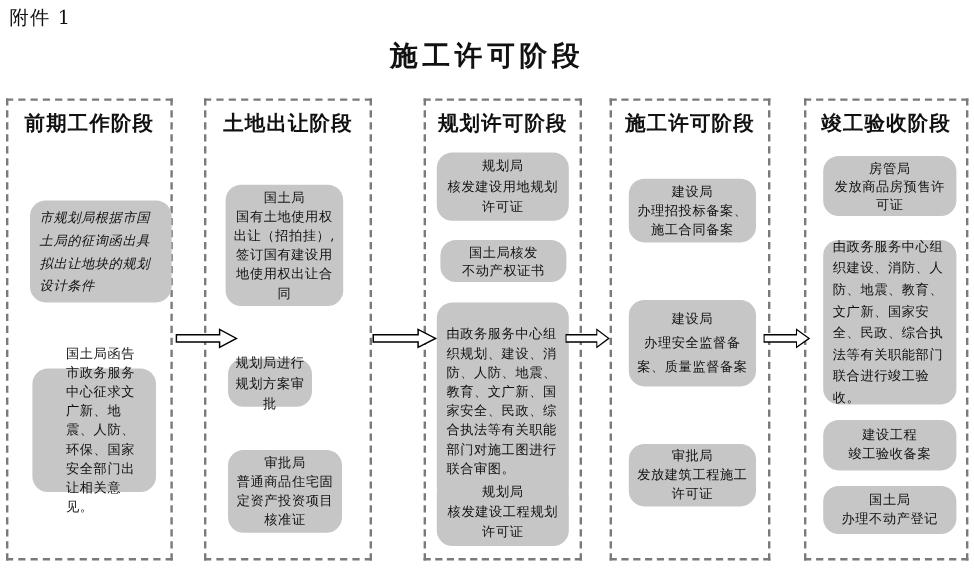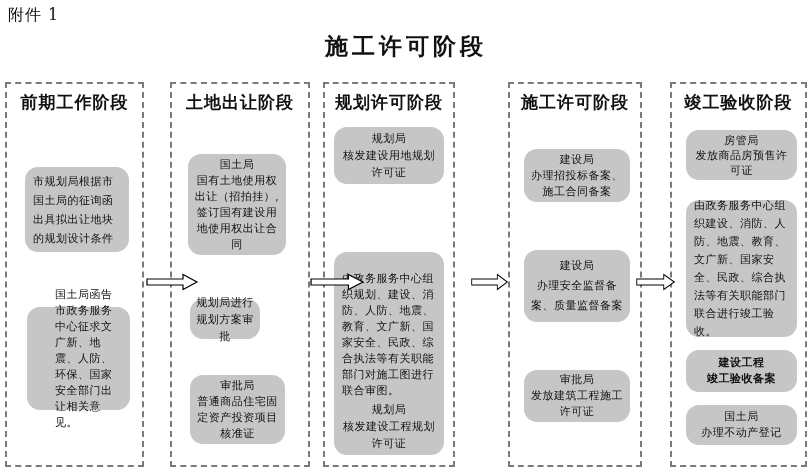--- a/index.html
+++ b/index.html
@@ -32,59 +32,61 @@
 </head>
 <body>
 
 <div class="canvas">
 
   <div class="attachment">附件 1</div>
   <div class="title">施工许可阶段</div>
 
   <div class="stage-col" style="left:5px;width:139px;">
     <div class="col-header">前期工作阶段</div>
-    <div class="box para" style="left:18px;top:83px;width:104px;height:85px;line-height:19px;">市规划局根据市国土局的征询函出具拟出让地块的规划设计条件</div>
+    <div class="box para" style="left:18px;top:83px;width:118px;height:85px;line-height:19px;font-style:italic;">市规划局根据市国土局的征询函出具拟出让地块的规划设计条件</div>
     <div class="box para" style="left:20px;top:223px;width:103px;height:103px;line-height:16px;padding-left:28px;">国土局函告市政务服务中心征求文广新、地震、人防、环保、国家安全部门出让相关意见。</div>
   </div>
 
   <div class="stage-col" style="left:170px;width:140px;">
     <div class="col-header">土地出让阶段</div>
     <div class="box" style="left:16px;top:70px;width:98px;height:101px;line-height:16px;">国土局
 国有土地使用权出让（招拍挂）,签订国有建设用地使用权出让合同</div>
     <div class="box" style="left:18px;top:215px;width:70px;height:40px;line-height:17px;">规划局进行
 规划方案审批</div>
     <div class="box" style="left:18px;top:291px;width:95px;height:69px;line-height:16px;">审批局
 普通商品住宅固定资产投资项目核准证</div>
   </div>
 
-  <div class="stage-col" style="left:323px;width:132px;">
+  <div class="stage-col" style="left:353px;width:132px;">
     <div class="col-header">规划许可阶段</div>
     <div class="box" style="left:9px;top:43px;width:110px;height:57px;line-height:17px;">规划局
 核发建设用地规划许可证</div>
+    <div class="box" style="left:12px;top:116px;width:105px;height:35px;line-height:15px;">国土局核发
+不动产权证书</div>
     <div class="box para" style="left:9px;top:168px;width:110px;height:166px;line-height:16px;">由政务服务中心组织规划、建设、消防、人防、地震、教育、文广新、国家安全、民政、综合执法等有关职能部门对施工图进行联合审图。</div>
     <div class="box" style="left:9px;top:313px;width:110px;height:58px;line-height:17px;">规划局
 核发建设工程规划许可证</div>
   </div>
 
   <div class="stage-col" style="left:508px;width:134px;">
     <div class="col-header">施工许可阶段</div>
     <div class="box" style="left:14px;top:65px;width:106px;height:53px;line-height:16px;">建设局
 办理招投标备案、施工合同备案</div>
     <div class="box" style="left:14px;top:166px;width:106px;height:72px;line-height:20px;">建设局
 办理安全监督备案、质量监督备案</div>
     <div class="box" style="left:14px;top:286px;width:106px;height:52px;line-height:16px;">审批局
 发放建筑工程施工许可证</div>
   </div>
 
   <div class="stage-col" style="left:670px;width:137px;">
     <div class="col-header">竣工验收阶段</div>
     <div class="box para" style="left:14px;top:116px;width:111px;height:137px;line-height:18px;">由政务服务中心组织建设、消防、人防、地震、教育、文广新、国家安全、民政、综合执法等有关职能部门联合进行竣工验收。</div>
     <div class="box" style="left:14px;top:46px;width:111px;height:50px;line-height:15px;">房管局
 发放商品房预售许可证</div>
-    <div class="box" style="left:14px;top:266px;width:111px;height:42px;line-height:16px;font-weight:bold;">建设工程
+    <div class="box" style="left:14px;top:266px;width:111px;height:42px;line-height:16px;">建设工程
 竣工验收备案</div>
     <div class="box" style="left:14px;top:321px;width:111px;height:40px;line-height:16px;">国土局
 办理不动产登记</div>
   </div>
 
   <svg class="arrow" style="left:146px;top:273px;width:52px;" viewBox="0 0 52 18" preserveAspectRatio="none">
       <path d="M1 6 H37 V1.5 L51 9 L37 16.5 V12 H1 Z"></path>
     </svg>
   <svg class="arrow" style="left:310px;top:273px;width:54px;" viewBox="0 0 52 18" preserveAspectRatio="none">
       <path d="M1 6 H37 V1.5 L51 9 L37 16.5 V12 H1 Z"></path>

